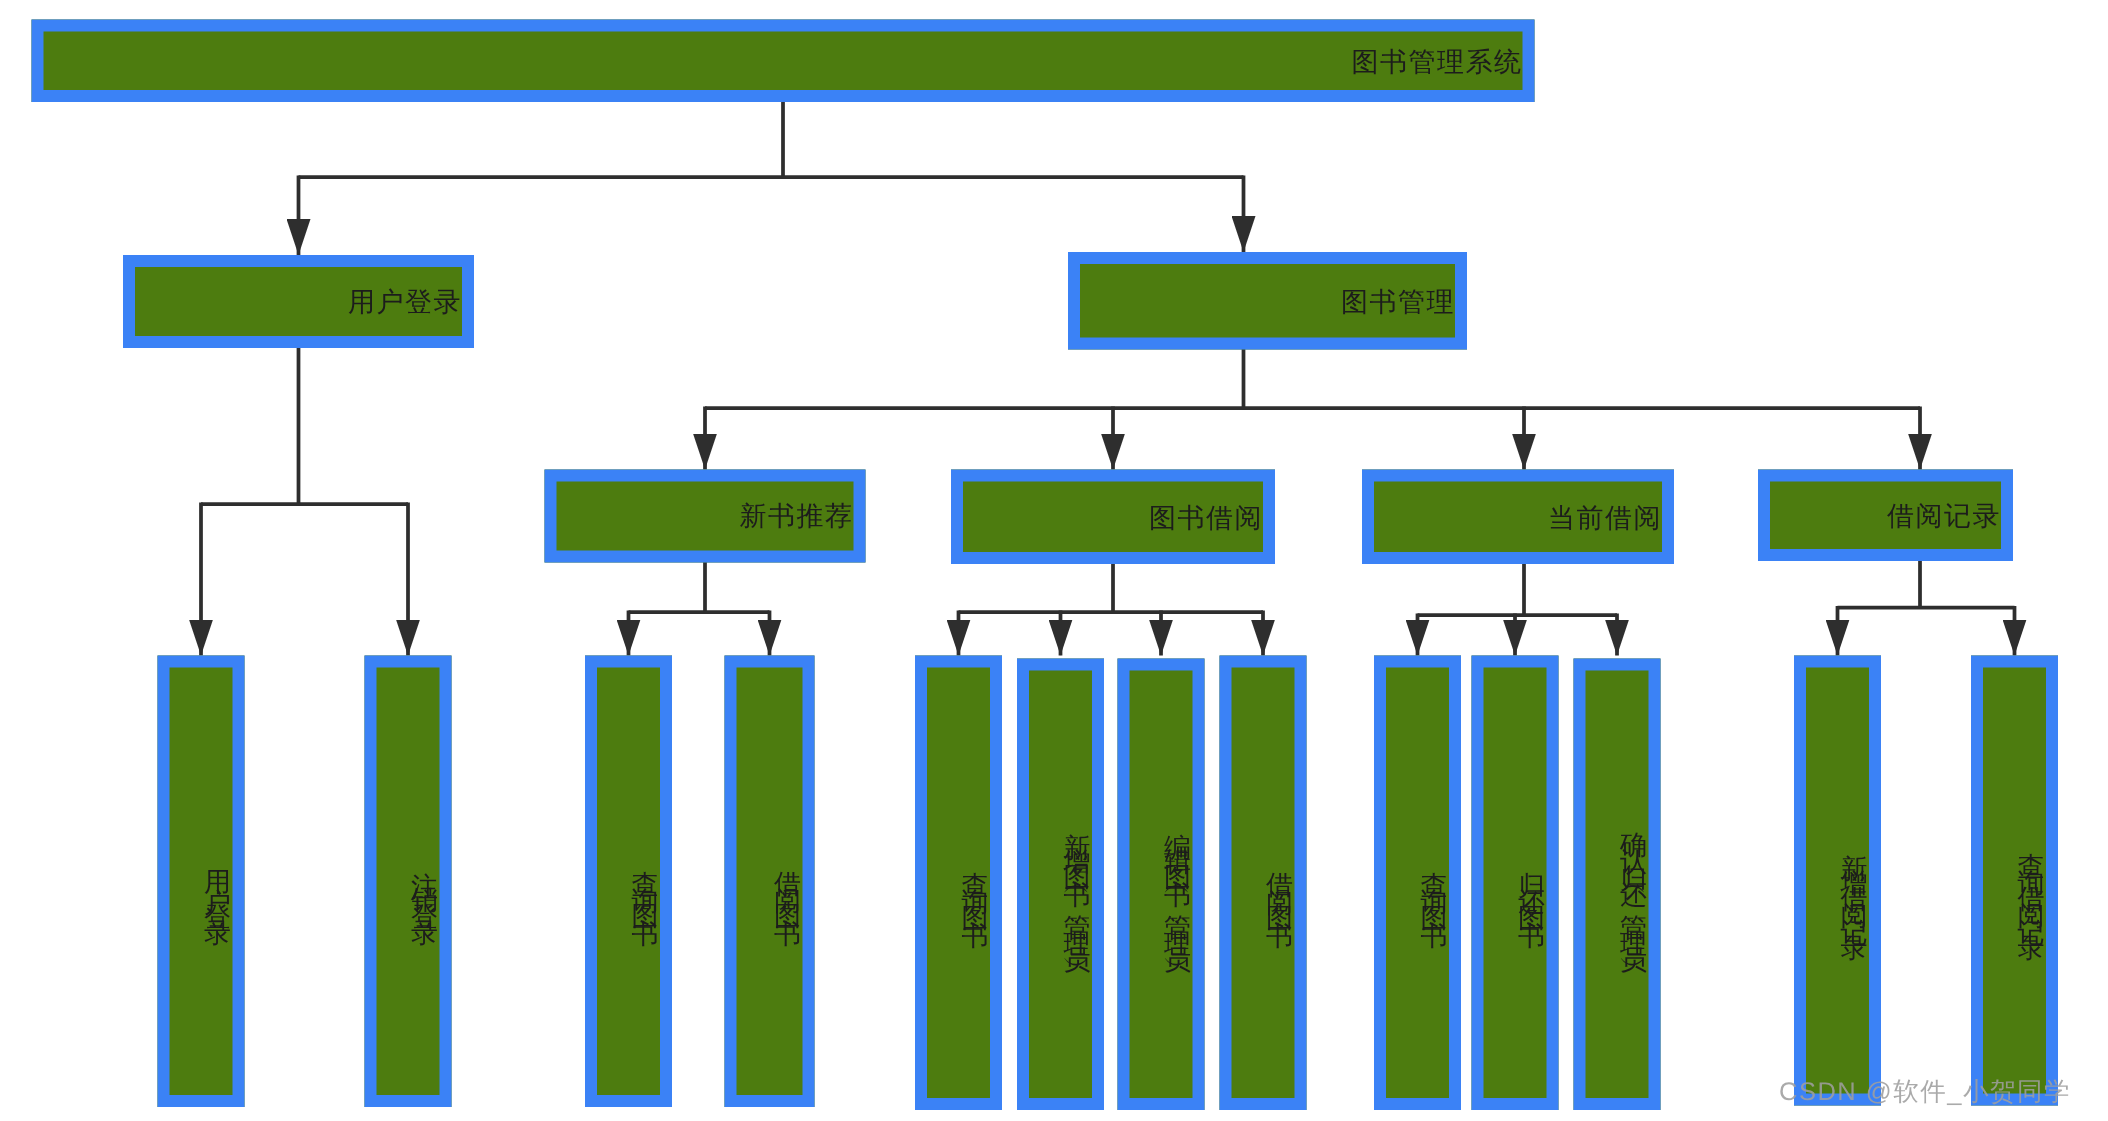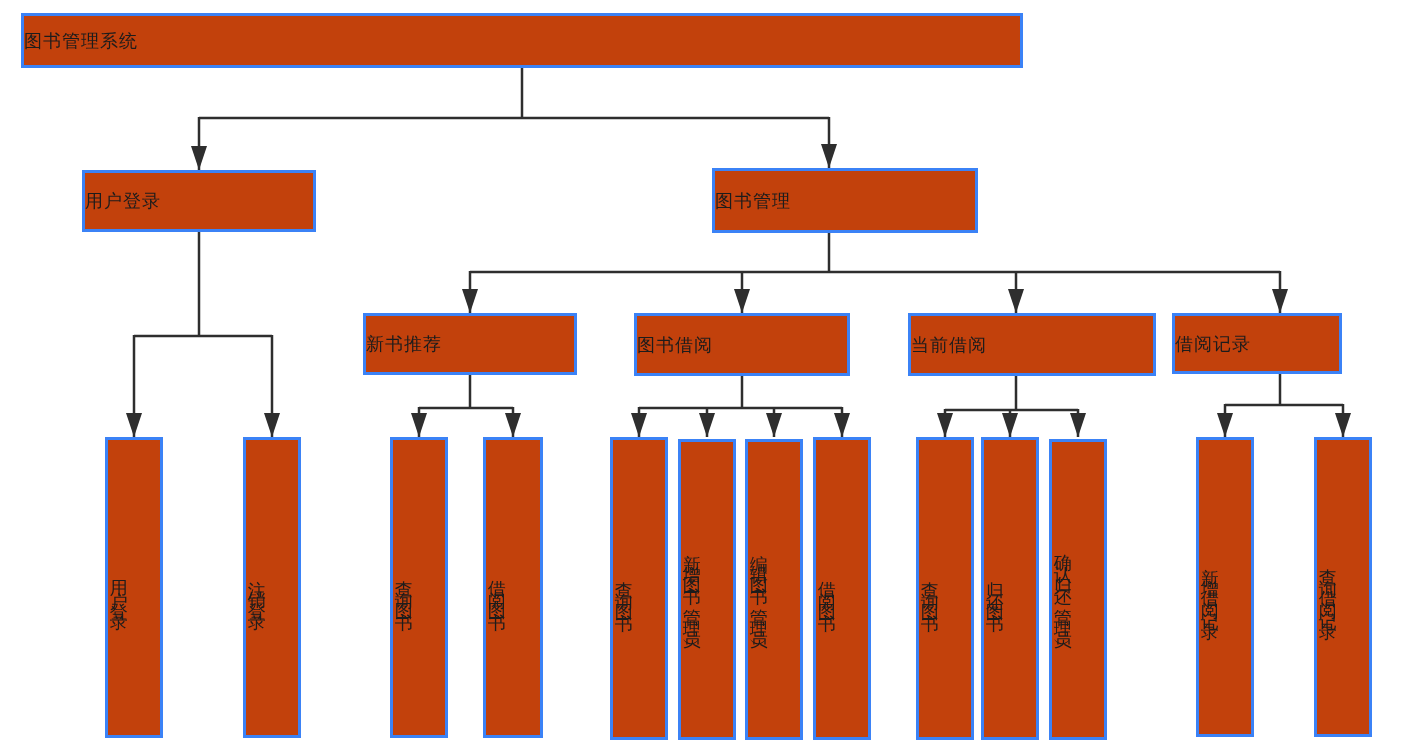--- a/index.html
+++ b/index.html
@@ -7,23 +7,23 @@
     position:relative;
     width:1405px;height:747px;
     background:#ffffff;
     font-family:"Liberation Sans","DejaVu Sans",sans-serif;
     overflow:hidden;
   }
   svg.wires{position:absolute;left:0;top:0;z-index:1;}
   .node{
     position:absolute;
     box-sizing:border-box;
-    border:3px solid #3b82f6;
-    background:#c2410c;
-    display:flex;align-items:center;justify-content:flex-start;
+    border:8px solid #3b82f6;
+    background:#4d7c0f;
+    display:flex;align-items:center;justify-content:flex-end;
     z-index:2;
     color:#1c1c1c;
   }
   .hnode .label{
     font-size:18px;
     letter-spacing:1px;
     white-space:nowrap;
   }
   .vnode .label{
     writing-mode:vertical-rl;
@@ -108,21 +108,21 @@
   <div class="node hnode" style="left:712px;top:168px;width:266px;height:65px;">
     <span class="label">图书管理</span>
   </div>
 
   <div class="node hnode" style="left:363px;top:313px;width:214px;height:62px;">
     <span class="label">新书推荐</span>
   </div>
   <div class="node hnode" style="left:634px;top:313px;width:216px;height:63px;">
     <span class="label">图书借阅</span>
   </div>
-  <div class="node hnode" style="left:908px;top:313px;width:248px;height:63px;">
+  <div class="node hnode" style="left:908px;top:313px;width:208px;height:63px;">
     <span class="label">当前借阅</span>
   </div>
   <div class="node hnode" style="left:1172px;top:313px;width:170px;height:61px;">
     <span class="label">借阅记录</span>
   </div>
 
   <div class="node vnode" style="left:105px;top:437px;width:58px;height:301px;">
     <span class="label">用户登录</span>
   </div>
   <div class="node vnode" style="left:243px;top:437px;width:58px;height:301px;">
@@ -159,14 +159,15 @@
     <span class="label">确认归还（管理员）</span>
   </div>
 
   <div class="node vnode" style="left:1196px;top:437px;width:58px;height:300px;">
     <span class="label">新增借阅记录</span>
   </div>
   <div class="node vnode" style="left:1314px;top:437px;width:58px;height:300px;">
     <span class="label">查询借阅记录</span>
   </div>
 
+  <div id="watermark">CSDN @软件_小贺同学</div>
 
 </div>
 
 </body></html>

